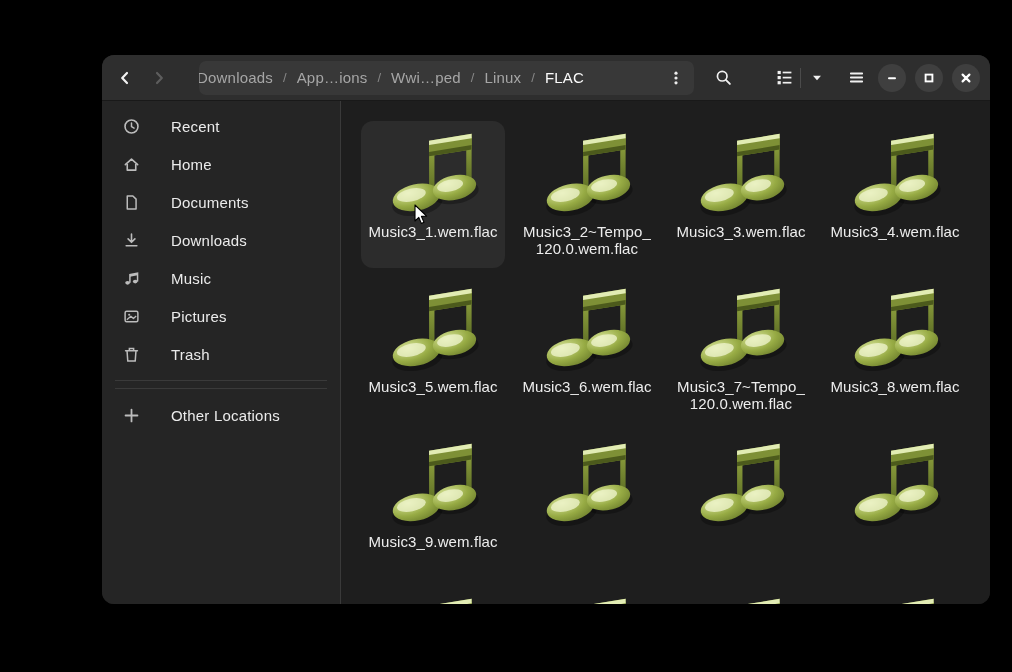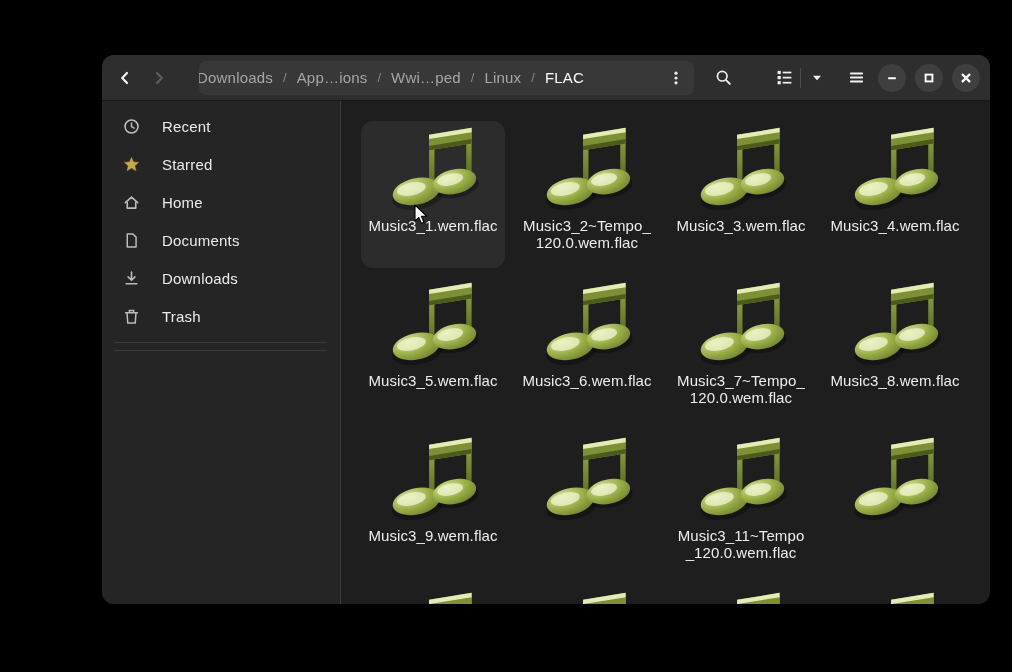--- a/index.html
+++ b/index.html
@@ -46,35 +46,35 @@
     width:28px;height:28px;border-radius:50%;background:#3f3f3f;
     display:flex;align-items:center;justify-content:center;
   }
   
   .wbody{flex:1;display:flex;min-height:0;}
   .sidebar{
     width:239px;flex:0 0 239px;background:#252525;border-right:1px solid #3a3a3a;
     padding:6px 8px;box-sizing:border-box;
   }
   .side-item{
-    height:38px;display:flex;align-items:center;gap:22px;padding:0 13px;
+    height:38px;display:flex;align-items:center;gap:31px;padding:0 13px;
     border-radius:7px;color:#ebebeb;font-size:15px;letter-spacing:.2px;
   }
   .side-item .ic{width:17px;height:17px;color:#bcbcbc;}
   .side-sep{height:1px;background:#3a3a3a;margin:7px 5px;}
   .eject{margin-left:auto;width:24px;height:24px;display:flex;align-items:center;justify-content:center;color:#d2d2d2;}
   
   .content{
     flex:1;background:#1e1e1e;position:relative;overflow:hidden;
     padding:20px 0 0 20px;box-sizing:border-box;
   }
   .grid{display:grid;grid-template-columns:repeat(4,154px);grid-auto-rows:155px;}
   .tile{
     width:144px;height:147px;border-radius:12px;display:flex;flex-direction:column;
-    align-items:center;padding-top:1px;box-sizing:border-box;
+    align-items:center;padding-top:7px;box-sizing:border-box;
   }
   .tile.selected{background:#2c2c2c;}
   .tile .note{width:98px;height:88px;flex:0 0 auto;}
   .tile .label{
     margin-top:8px;font-size:15px;line-height:16.5px;color:#ededed;text-align:center;
     width:134px;overflow-wrap:anywhere;letter-spacing:.1px;
   }
   .cursor{position:absolute;left:73px;top:103px;width:14px;height:21px;z-index:5;}
 </style>
 </head>
@@ -200,28 +200,20 @@
               <svg width="17" height="17" viewBox="0 0 16 16">
                 <circle cx="8" cy="8" r="6.1" fill="none" stroke="currentColor" stroke-width="1.5"></circle>
                 <path d="M8 4.6 V8 L10.4 9.6" fill="none" stroke="currentColor" stroke-width="1.4" stroke-linecap="round"></path>
               </svg>
             </span>
             <span>Recent</span>
           </div>
           <div class="side-item">
             <span class="ic">
               <svg width="17" height="17" viewBox="0 0 16 16">
-                <path d="M8 1.3 L9.9 5.6 L14.7 6 L11.1 9.2 L12.2 13.9 L8 11.4 L3.8 13.9 L4.9 9.2 L1.3 6 L6.1 5.6 Z" fill="#c9a84c" stroke="#a8893a" stroke-width="0.6"></path>
-              </svg>
-            </span>
-            <span>Starred</span>
-          </div>
-          <div class="side-item">
-            <span class="ic">
-              <svg width="17" height="17" viewBox="0 0 16 16">
                 <path d="M2.2 8.2 L8 3 L13.8 8.2" fill="none" stroke="currentColor" stroke-width="1.5" stroke-linecap="round" stroke-linejoin="round"></path>
                 <path d="M4 7.5 V13.3 H12 V7.5" fill="none" stroke="currentColor" stroke-width="1.5" stroke-linejoin="round"></path>
               </svg>
             </span>
             <span>Home</span>
           </div>
           <div class="side-item">
             <span class="ic">
               <svg width="17" height="17" viewBox="0 0 16 16">
                 <path d="M4 1.8 H9.3 L12.3 4.8 V14.2 H4 Z" fill="none" stroke="currentColor" stroke-width="1.4" stroke-linejoin="round"></path>
@@ -234,29 +226,60 @@
               <svg width="17" height="17" viewBox="0 0 16 16">
                 <path d="M8 2 V9.3 M4.8 6.5 L8 9.7 L11.2 6.5" fill="none" stroke="currentColor" stroke-width="1.5" stroke-linecap="round" stroke-linejoin="round"></path>
                 <path d="M3 13 H13" stroke="currentColor" stroke-width="1.5" stroke-linecap="round"></path>
               </svg>
             </span>
             <span>Downloads</span>
           </div>
           <div class="side-item">
             <span class="ic">
               <svg width="17" height="17" viewBox="0 0 16 16">
+                <ellipse cx="4.3" cy="12.1" rx="2.2" ry="1.7" fill="currentColor"></ellipse>
+                <ellipse cx="11.5" cy="10.9" rx="2.2" ry="1.7" fill="currentColor"></ellipse>
+                <path d="M6.5 12.1 V4.4 L13.7 3 V10.9" fill="none" stroke="currentColor" stroke-width="1.4"></path>
+                <path d="M6.5 4.4 L13.7 3 L13.7 5 L6.5 6.4 Z" fill="currentColor"></path>
+              </svg>
+            </span>
+            <span>Music</span>
+          </div>
+          <div class="side-item">
+            <span class="ic">
+              <svg width="17" height="17" viewBox="0 0 16 16">
+                <rect x="2" y="3" width="12" height="10" rx="1.4" fill="none" stroke="currentColor" stroke-width="1.4"></rect>
+                <circle cx="5.8" cy="6.4" r="1" fill="currentColor"></circle>
+                <path d="M3.6 11 L7.4 7.8 L9.8 9.8 L12.4 7.6" fill="none" stroke="currentColor" stroke-width="1.3" stroke-linejoin="round"></path>
+              </svg>
+            </span>
+            <span>Pictures</span>
+          </div>
+          <div class="side-item">
+            <span class="ic">
+              <svg width="17" height="17" viewBox="0 0 16 16">
                 <path d="M3.8 4.6 L4.5 14.2 H11.5 L12.2 4.6" fill="none" stroke="currentColor" stroke-width="1.4" stroke-linejoin="round"></path>
                 <path d="M2.4 4.4 H13.6 M6 4.2 V2.4 H10 V4.2" fill="none" stroke="currentColor" stroke-width="1.4" stroke-linecap="round"></path>
               </svg>
             </span>
             <span>Trash</span>
           </div>
         </div>
       <div class="side-sep"></div>
       <div class="side-sep"></div>
+      <div id="side-other">
+          <div class="side-item">
+            <span class="ic">
+              <svg width="17" height="17" viewBox="0 0 16 16">
+                <path d="M8 2.4 V13.6 M2.4 8 H13.6" stroke="currentColor" stroke-width="1.7" stroke-linecap="round"></path>
+              </svg>
+            </span>
+            <span>Other Locations</span>
+          </div>
+        </div>
     </div>
 
     <div class="content">
       <div class="grid" id="grid">
           <div class="tile selected">
             <span class="ic note">
               <svg viewBox="0 0 98 90" width="98" height="88">
                 <defs>
                   <linearGradient id="stemG" x1="0" y1="0" x2="0" y2="1">
                     <stop offset="0" stop-color="#93a640"></stop>
@@ -607,21 +630,20 @@
                 <g transform="rotate(-12 32 71)">
                   <ellipse cx="32" cy="71" rx="24.5" ry="13.5" fill="url(#headG)"></ellipse>
                   <ellipse cx="27.5" cy="67.5" rx="15" ry="6.5" fill="#f0f5d0" opacity="0.75"></ellipse>
                 </g>
                 <g transform="rotate(-12 71 61)">
                   <ellipse cx="71" cy="61" rx="22.5" ry="12.5" fill="url(#headG)"></ellipse>
                   <ellipse cx="67" cy="58" rx="13.5" ry="6" fill="#f0f5d0" opacity="0.75"></ellipse>
                 </g>
               </svg>
             </span>
-            <div class="label">Music3_11~Tempo_120.0.wem.flac</div>
           </div>
           <div class="tile">
             <span class="ic note">
               <svg viewBox="0 0 98 90" width="98" height="88">
                 <defs>
                   <linearGradient id="stemG" x1="0" y1="0" x2="0" y2="1">
                     <stop offset="0" stop-color="#93a640"></stop>
                     <stop offset="1" stop-color="#576722"></stop>
                   </linearGradient>
                   <radialGradient id="headG" cx="0.35" cy="0.28" r="1.05">

